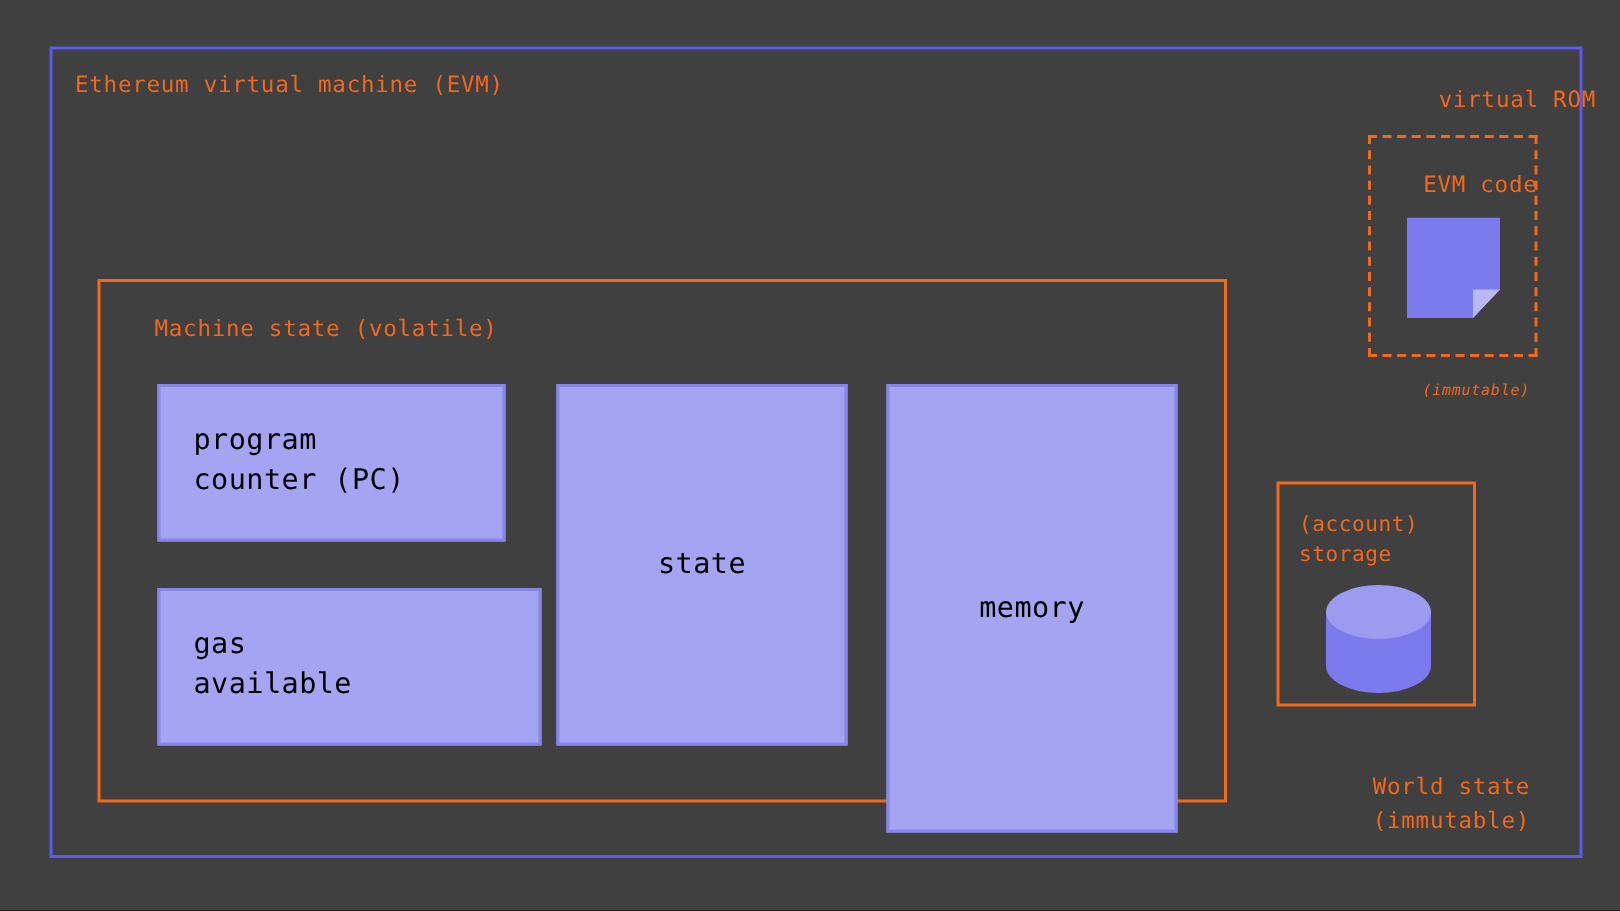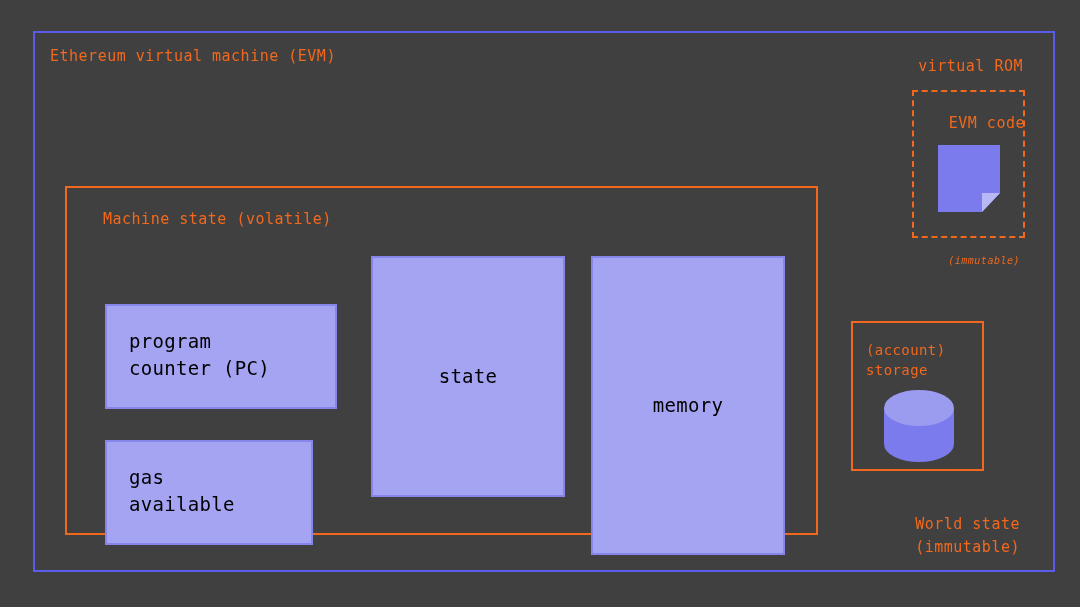--- a/index.html
+++ b/index.html
@@ -66,38 +66,37 @@
     box-sizing: border-box;
     color: #000000;
     font-size: 19px;
     line-height: 1.42;
     letter-spacing: 0.3px;
     white-space: pre;
   }
   .comp-box.left-text {
     display: block;
     padding: 22px 0 16px 22px;
-    margin-top: 48px;
   }
   .comp-box.center-text {
     display: flex;
     align-items: center;
     justify-content: center;
     text-align: center;
   }
 
   #pc-box     { left: 105px; top: 256px; width: 232px; height: 105px; }
-  #gas-box    { left: 105px; top: 392px; width: 208px; height: 105px; }
+  #gas-box    { left: 105px; top: 392px; width: 256px; height: 105px; }
   #stack-box  { left: 371px; top: 256px; width: 194px; height: 241px; }
   #memory-box { left: 591px; top: 256px; width: 194px; height: 299px; }
 
   
   #virtual-rom-label {
     position: absolute;
-    left: 855px;
+    left: 896px;
     top: 57px;
     width: 168px;
     text-align: right;
     color: #f2681c;
     font-size: 15px;
     letter-spacing: 0.5px;
     white-space: nowrap;
   }
   #evm-code-box {
     position: absolute;

